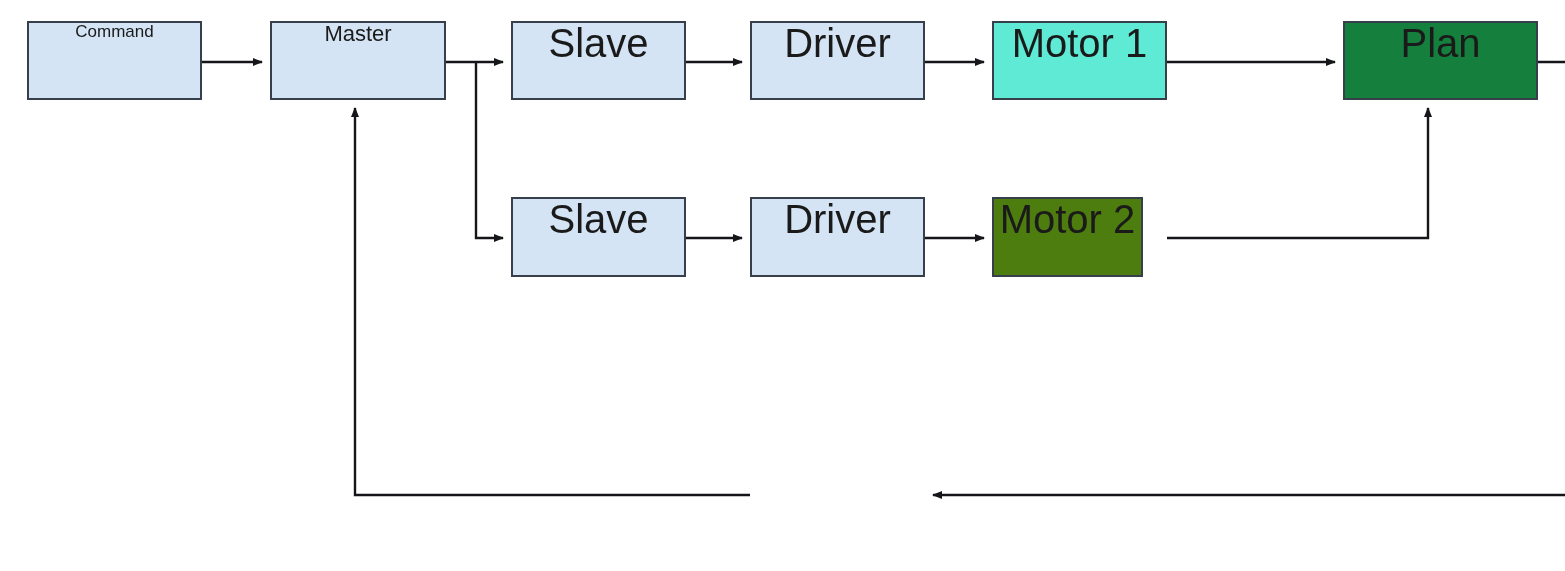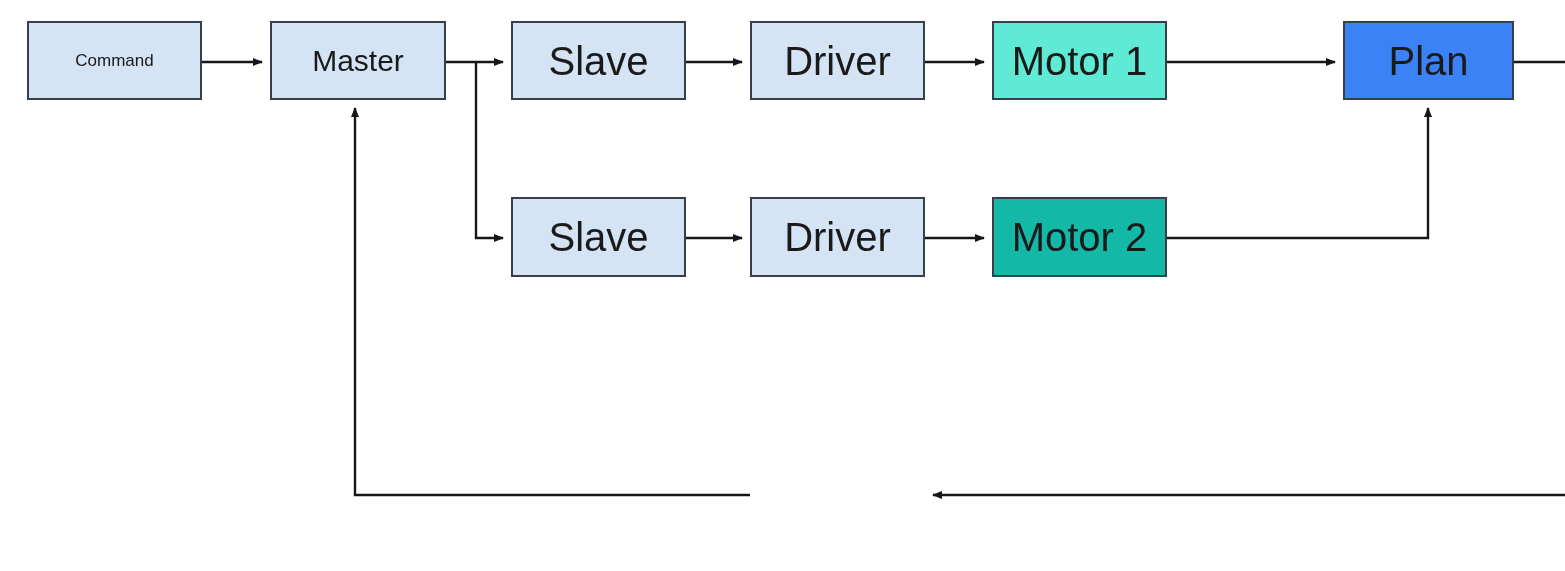--- a/index.html
+++ b/index.html
@@ -31,32 +31,31 @@
     top: 0;
     width: 1565px;
     height: 571px;
   }
   .node {
     position: absolute;
     box-sizing: border-box;
     background: #d4e4f5;
     border: 2px solid #37404a;
     display: flex;
-    align-items: center;
     justify-content: center;
     color: #1a1a1a;
     line-height: 1;
     white-space: nowrap;
   }
   .node .node-label {
     display: block;
     font-weight: 400;
   }
   .size-lg .node-label { font-size: 40px; }
-  .size-md .node-label { font-size: 30px; }
+  .size-md .node-label { font-size: 22px; }
   .size-sm .node-label { font-size: 17px; }
 </style>
 </head>
 <body>
 
 <div id="diagram-canvas" style="width: 1565px; height: 571px; background: rgb(255, 255, 255);">
 
   <svg id="edge-layer" viewBox="0 0 1565 571" width="1565" height="571" xmlns="http://www.w3.org/2000/svg">
     <defs>
       <marker id="arrowhead" markerWidth="10" markerHeight="8" refX="9" refY="4" orient="auto" markerUnits="userSpaceOnUse">
@@ -88,27 +87,27 @@
       </div>
       <div class="node size-lg" style="left: 511px; top: 21px; width: 175px; height: 79px; background: rgb(212, 228, 245); border-color: rgb(55, 64, 74); color: rgb(26, 26, 26);">
         <span class="node-label">Slave</span>
       </div>
       <div class="node size-lg" style="left: 750px; top: 21px; width: 175px; height: 79px; background: rgb(212, 228, 245); border-color: rgb(55, 64, 74); color: rgb(26, 26, 26);">
         <span class="node-label">Driver</span>
       </div>
       <div class="node size-lg" style="left: 992px; top: 21px; width: 175px; height: 79px; background: #5eead4; border-color: rgb(55, 64, 74); color: rgb(26, 26, 26);">
         <span class="node-label">Motor 1</span>
       </div>
-      <div class="node size-lg" style="left: 1343px; top: 21px; width: 171px; height: 79px; background: #3b82f6; border-color: rgb(55, 64, 74); color: rgb(26, 26, 26);">
+      <div class="node size-lg" style="left: 1343px; top: 21px; width: 195px; height: 79px; background: #15803d; border-color: rgb(55, 64, 74); color: rgb(26, 26, 26);">
         <span class="node-label">Plan</span>
       </div>
       <div class="node size-lg" style="left: 511px; top: 197px; width: 175px; height: 80px; background: rgb(212, 228, 245); border-color: rgb(55, 64, 74); color: rgb(26, 26, 26);">
         <span class="node-label">Slave</span>
       </div>
       <div class="node size-lg" style="left: 750px; top: 197px; width: 175px; height: 80px; background: rgb(212, 228, 245); border-color: rgb(55, 64, 74); color: rgb(26, 26, 26);">
         <span class="node-label">Driver</span>
       </div>
-      <div class="node size-lg" style="left: 992px; top: 197px; width: 175px; height: 80px; background: #14b8a6; border-color: rgb(55, 64, 74); color: rgb(26, 26, 26);">
+      <div class="node size-lg" style="left: 992px; top: 197px; width: 151px; height: 80px; background: #4d7c0f; border-color: rgb(55, 64, 74); color: rgb(26, 26, 26);">
         <span class="node-label">Motor 2</span>
       </div>
     </div>
 
 </div>
 
 </body></html>

